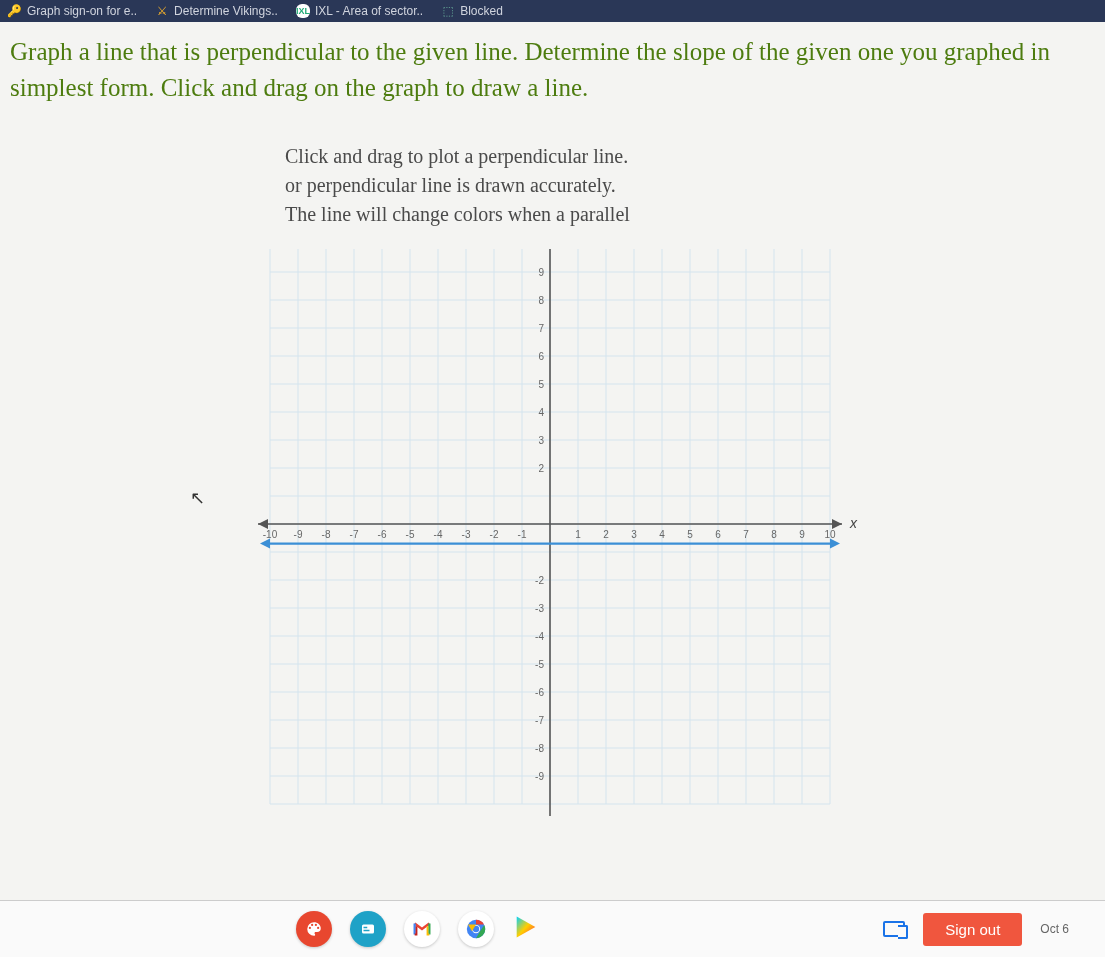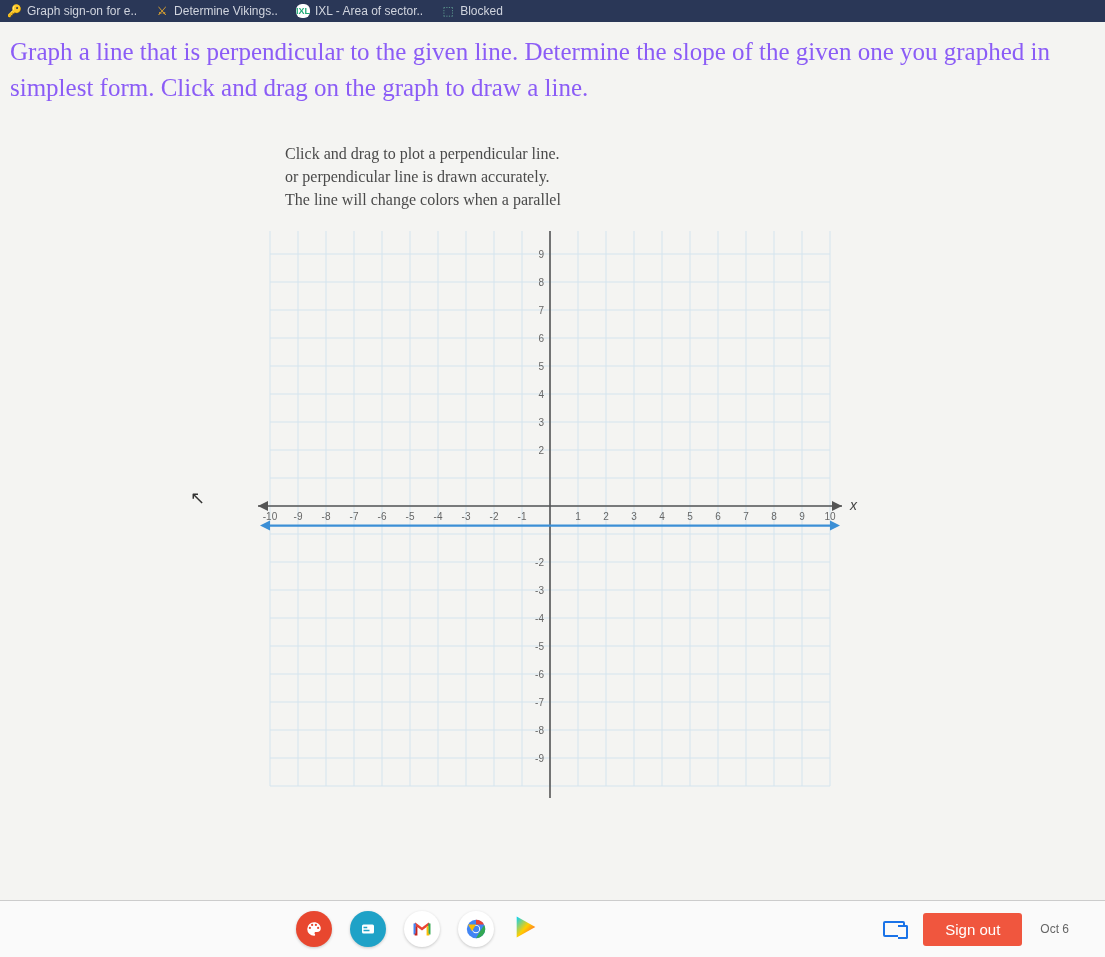--- a/index.html
+++ b/index.html
@@ -31,27 +31,27 @@
   }
   .bm-icon { width: 14px; height: 14px; display: inline-flex; align-items: center; justify-content: center; }
   .content {
     background: #f4f4f2;
     padding: 12px 10px 0 10px;
     height: 878px;
     position: relative;
   }
   .question-text {
     font-size: 25px;
-    color: #8b5cf6;
+    color: #4d7c0f;
     line-height: 1.45;
     margin-bottom: 35px;
     font-weight: 500;
   }
   .instruction-text {
-    font-size: 16px;
+    font-size: 20px;
     color: #4a4a4a;
     margin-left: 275px;
     line-height: 1.45;
     margin-bottom: 20px;
   }
   .graph-wrap {
     margin-left: 230px;
     position: relative;
     width: 620px;
     height: 570px;

